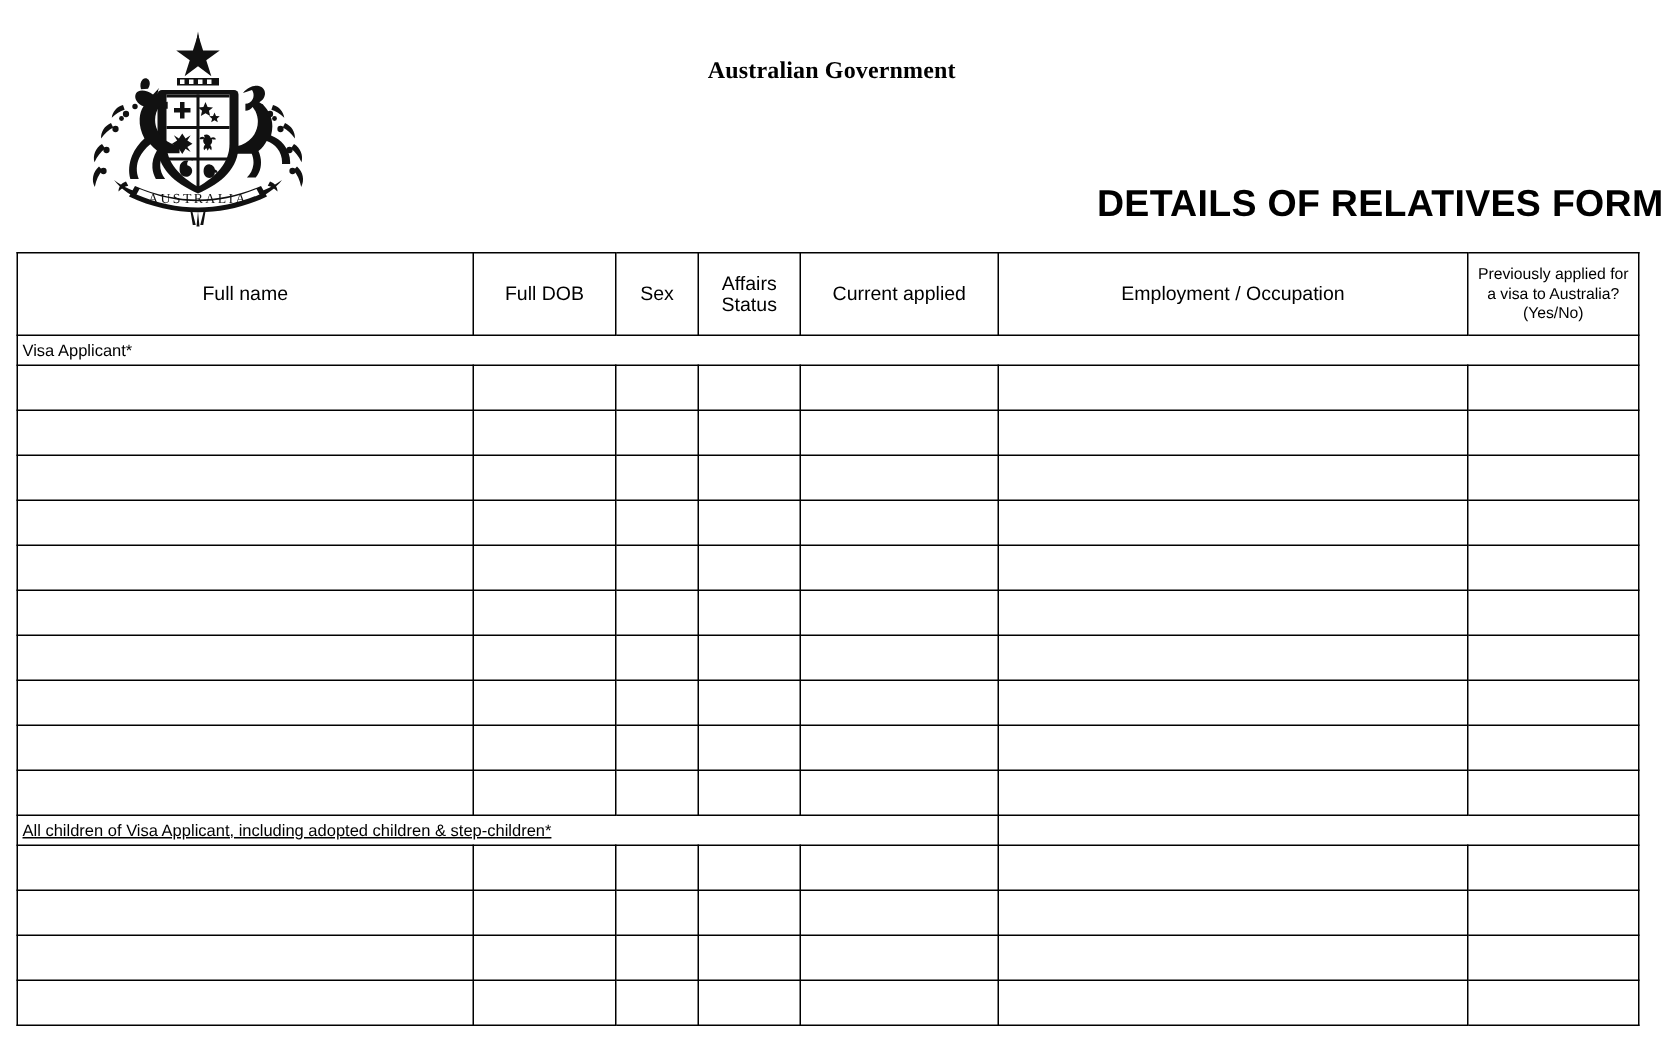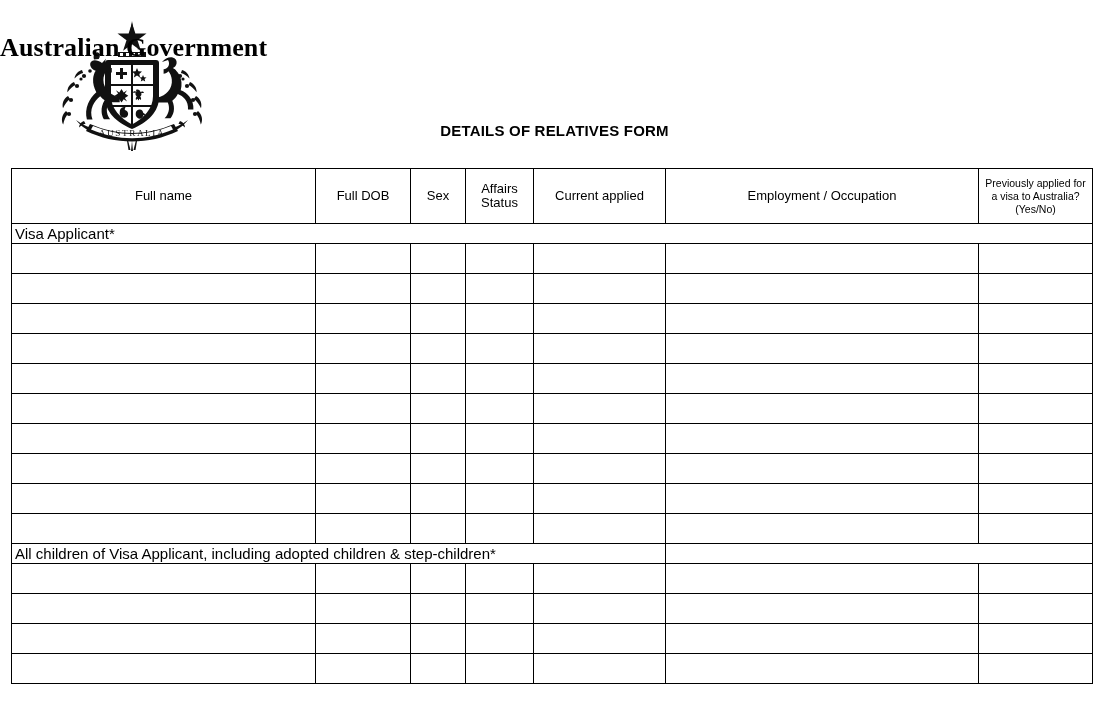--- a/index.html
+++ b/index.html
@@ -28,37 +28,38 @@
     width: 192px;
     height: 140px;
   }
   .crest svg { display: block; width: 100%; height: 100%; }
 
   .gov-title {
     position: absolute;
     left: 0;
     right: 0;
     top: 36px;
+    text-align: center;
     font-family: "Liberation Serif", serif;
     font-weight: bold;
-    font-size: 26px;
+    font-size: 16px;
     line-height: 24px;
     letter-spacing: 0.1px;
   }
   .gov-title .line2 { display: block; }
 
   .form-title {
     position: absolute;
     left: 0;
     right: 0;
     top: 122px;
-    text-align: center;
+    text-align: right;
     font-family: "Liberation Sans", sans-serif;
     font-weight: bold;
-    font-size: 15px;
+    font-size: 25px;
     letter-spacing: 0.2px;
   }
   .page-label {
     position: absolute;
     left: 0;
     right: 0;
     top: 147px;
     text-align: center;
     font-size: 14.5px;
   }
@@ -94,28 +95,28 @@
   }
   th.col-prev {
     font-size: 10.5px;
     line-height: 13px;
   }
 
   tr.data-row td { height: 29px; }
 
   tr.section-row td {
     height: 19px;
-    font-size: 15px;
+    font-size: 11px;
     text-align: left;
     padding-left: 3px;
     white-space: nowrap;
     overflow: hidden;
   }
   td.shade-dark  { background: #c0c0c0; }
-  td.shade-light { background: #d9d9d9; }
+  td.shade-light { background: #d9d9d9; text-decoration: underline; }
 </style>
 </head>
 <body>
 
 <div class="page-header">
 
   <div class="crest">
     <svg viewBox="0 0 192 140" xmlns="http://www.w3.org/2000/svg" aria-hidden="true">
       <g fill="#111111">
 

